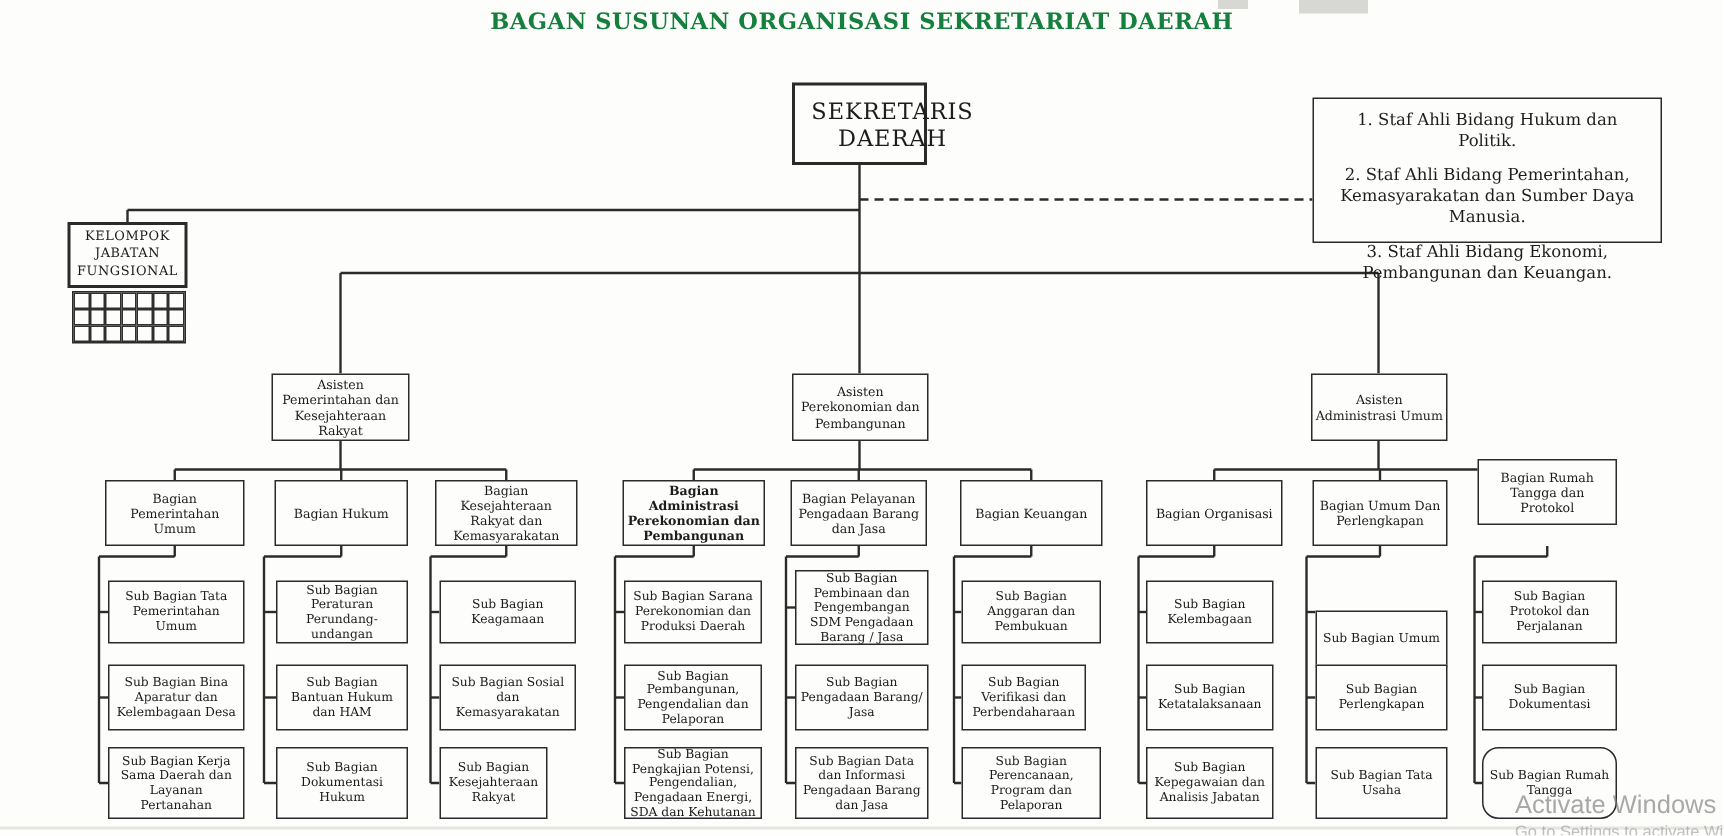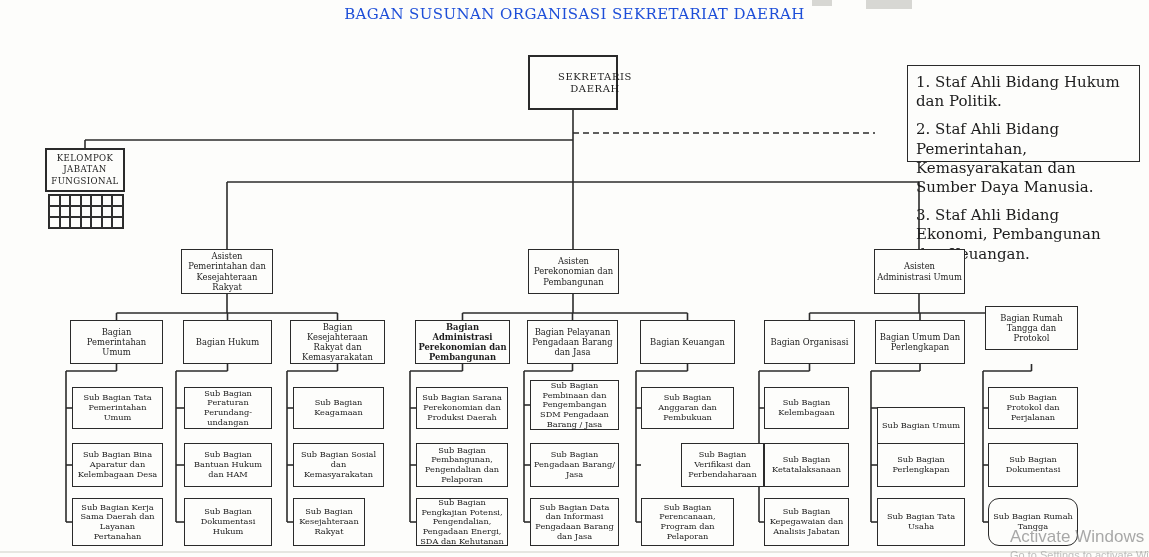--- a/index.html
+++ b/index.html
@@ -2,35 +2,35 @@
 <html><head>
 <meta charset="utf-8">
 <style>
   html,body{margin:0;padding:0;background:#ffffff;}
   .canvas{
     position:relative;width:1149px;height:557px;background:#fdfdfb;
     overflow:hidden;font-family:"DejaVu Serif",serif;color:#1c1c1c;
   }
   .title{
     position:absolute;left:0;top:5px;width:1149px;text-align:center;
-    font-weight:normal;font-size:15px;line-height:1.25;letter-spacing:.4px;color:#1d4ed8;
+    font-weight:bold;font-size:15px;line-height:1.25;letter-spacing:.4px;color:#15803d;
   }
   .obox{
     position:absolute;box-sizing:border-box;border:1.6px solid #2a2a2a;background:#fdfdfb;
     display:flex;align-items:center;justify-content:center;text-align:center;
     padding:1px 2px;line-height:1.2;
   }
-  .sek{font-size:10px;letter-spacing:.6px;border-width:2px;padding-left:46px;}
+  .sek{font-size:15px;letter-spacing:.6px;border-width:2px;padding-left:46px;}
   .asisten{font-size:8.4px;border-width:1.8px;}
   .bagian{font-size:8.4px;}
   .sub{font-size:8.2px;line-height:1.18;}
   .kel{font-size:8.6px;letter-spacing:.4px;border-width:2px;line-height:1.35;}
   .staf{
     position:absolute;box-sizing:border-box;border:1.8px solid #2a2a2a;background:#fdfdfb;
-    font-size:15px;line-height:1.28;text-align:left;padding:7px 8px;margin-left:32px;
+    font-size:11px;line-height:1.28;text-align:center;padding:7px 8px;
   }
   .staf .item{margin-bottom:9px;}
   .staf .item:last-child{margin-bottom:0;}
   .fgrid{
     position:absolute;display:grid;box-sizing:border-box;
     grid-template-columns:repeat(7,1fr);grid-template-rows:repeat(3,1fr);
     border:1.2px solid #2a2a2a;background:#fdfdfb;
   }
   .fgrid .cell{border:0.8px solid #2f2f2f;}
   svg.wires{position:absolute;left:0;top:0;pointer-events:none;}
@@ -240,21 +240,21 @@
       </div>
       <div class="obox sub" style="left: 530px; top: 498px; width: 89px; height: 48px;">
         <span>Sub Bagian Data dan Informasi Pengadaan Barang dan Jasa</span>
       </div>
       <div class="obox bagian" style="left: 640px; top: 320px; width: 95px; height: 44px;">
         <span>Bagian Keuangan</span>
       </div>
       <div class="obox sub" style="left: 641px; top: 387px; width: 93px; height: 42px;">
         <span>Sub Bagian Anggaran dan Pembukuan</span>
       </div>
-      <div class="obox sub" style="left: 641px; top: 443px; width: 83px; height: 44px; margin-left: 40px;">
+      <div class="obox sub" style="left: 641px; top: 443px; width: 83px; height: 44px;">
         <span>Sub Bagian Verifikasi dan Perbendaharaan</span>
       </div>
       <div class="obox sub" style="left: 641px; top: 498px; width: 93px; height: 48px;">
         <span>Sub Bagian Perencanaan, Program dan Pelaporan</span>
       </div>
       <div class="obox asisten" style="left: 874px; top: 249px; width: 91px; height: 45px;">
         <span>Asisten Administrasi Umum</span>
       </div>
       <div class="obox bagian" style="left: 764px; top: 320px; width: 91px; height: 44px;">
         <span>Bagian Organisasi</span>

